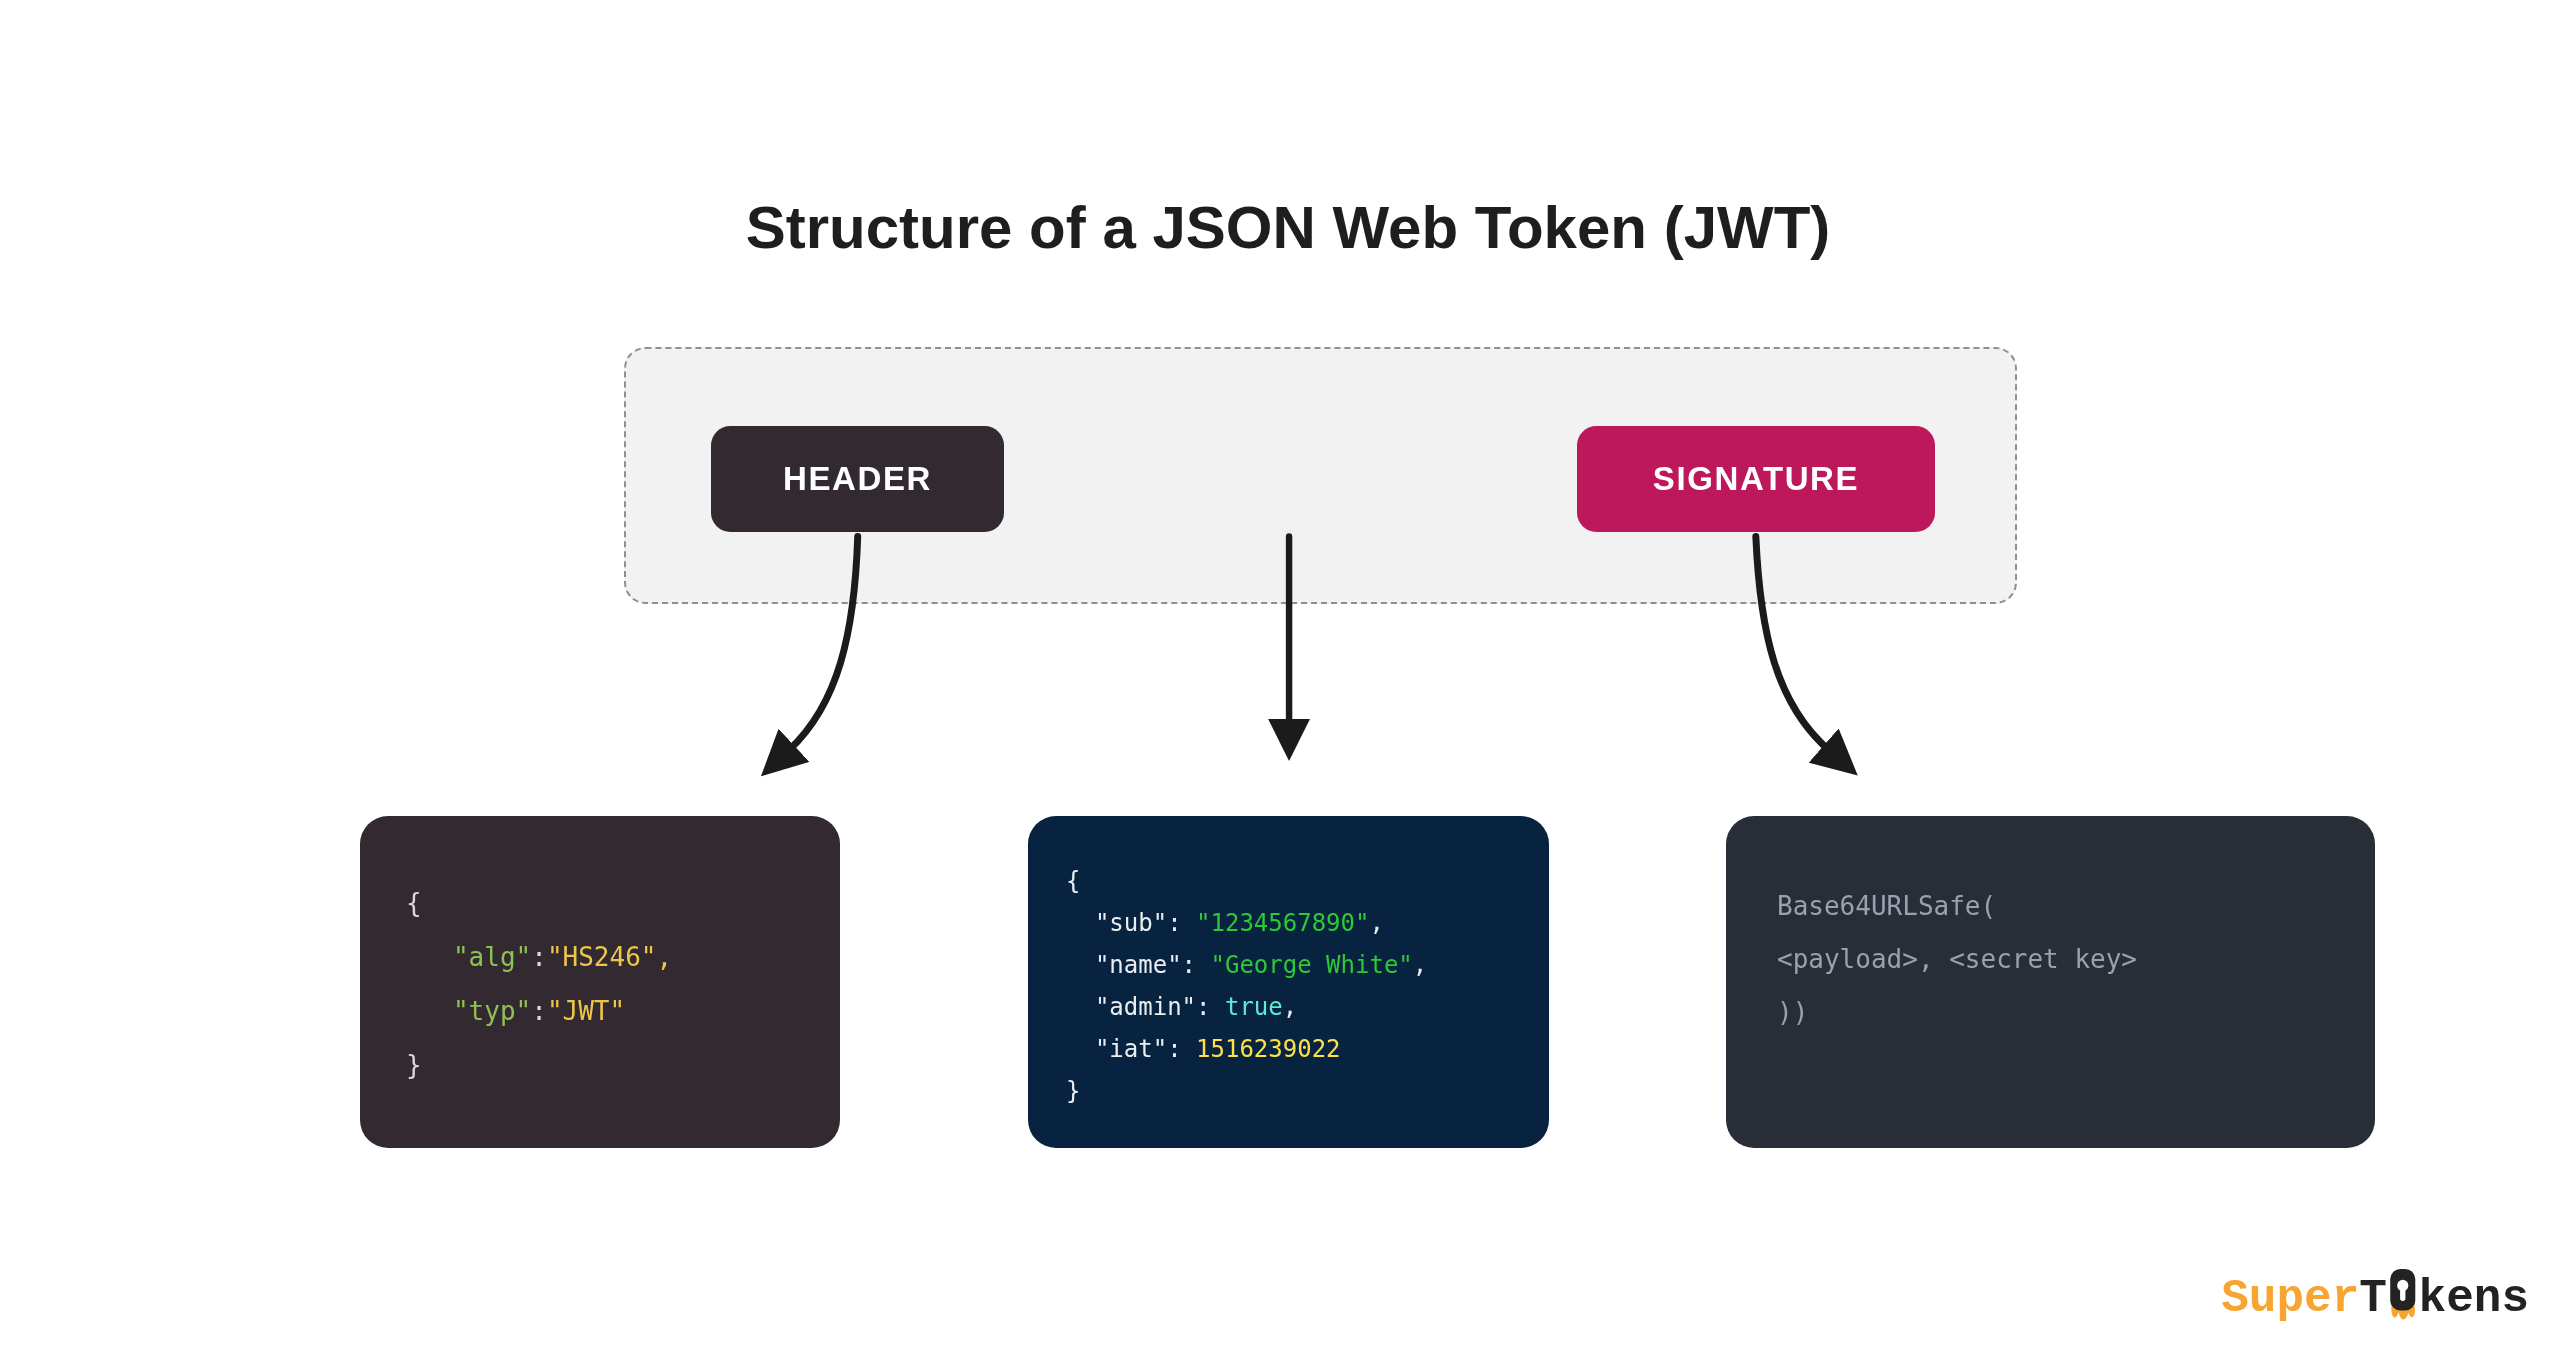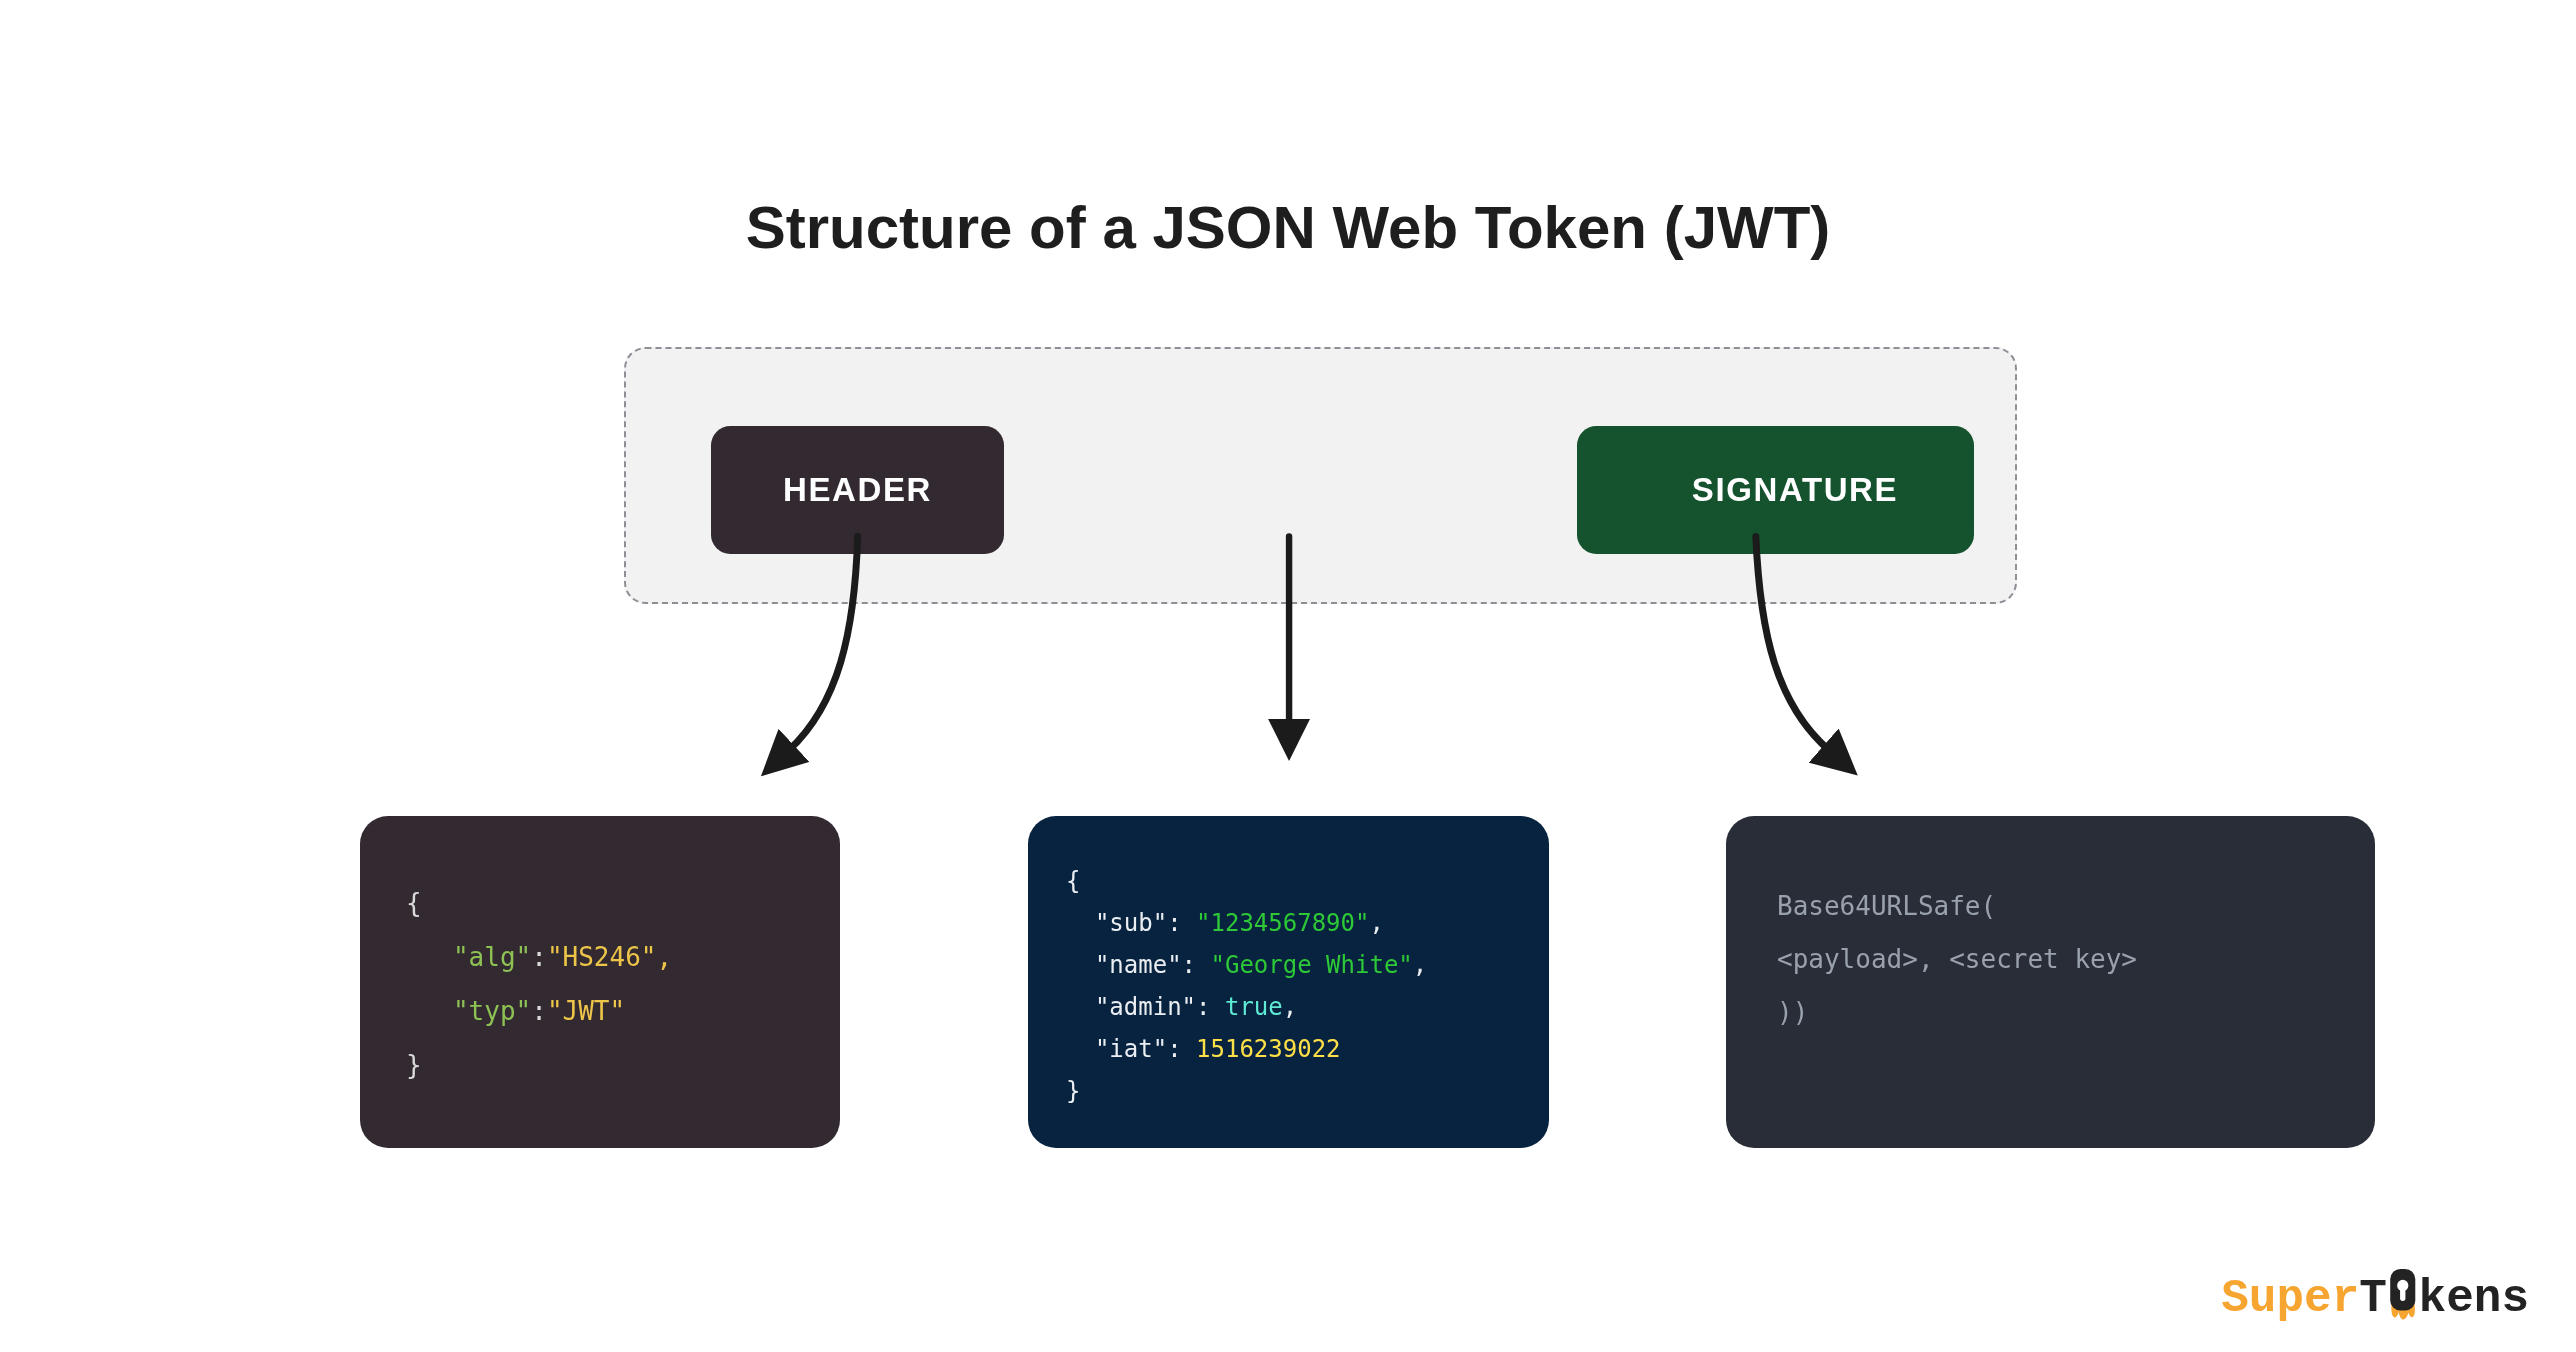--- a/index.html
+++ b/index.html
@@ -16,28 +16,28 @@
     color:#1e1e1e; letter-spacing:0px;margin-top:23px;
   }
 
   
   .token-bar {
     position:absolute; left:624px; top:347px; width:1393px; height:257px;
     box-sizing:border-box; background:#f2f2f2;
     border:2.7px dashed #8f8d96; border-radius:21.5px;
   }
   .seg-btn {
-    position:absolute; top:77px; height:128px;
+    position:absolute; top:77px; height:106px;
     border-radius:19.3px; color:#ffffff; font-weight:bold;
     font-size:33px; letter-spacing:1.6px;
     display:flex; align-items:center; justify-content:center;
   }
   .btn-header    { left:85px;  width:293px; background:#332a31; }
   .btn-payload   { left:506px;  width:318px; background:#07233f; }
-  .btn-signature { left:951px; width:358px; background:#14532d;padding-left:39px; }
+  .btn-signature { left:951px; width:358px; background:#be185d; }
 
   
   .arrows { position:absolute; left:0; top:0; width:2576px; height:1352px; pointer-events:none; }
 
   
   .code-box {
     position:absolute; top:816px; height:332px; border-radius:28px;
     box-sizing:border-box; font-family:"DejaVu Sans Mono", monospace;
   }
   .code-line { white-space:pre; }

